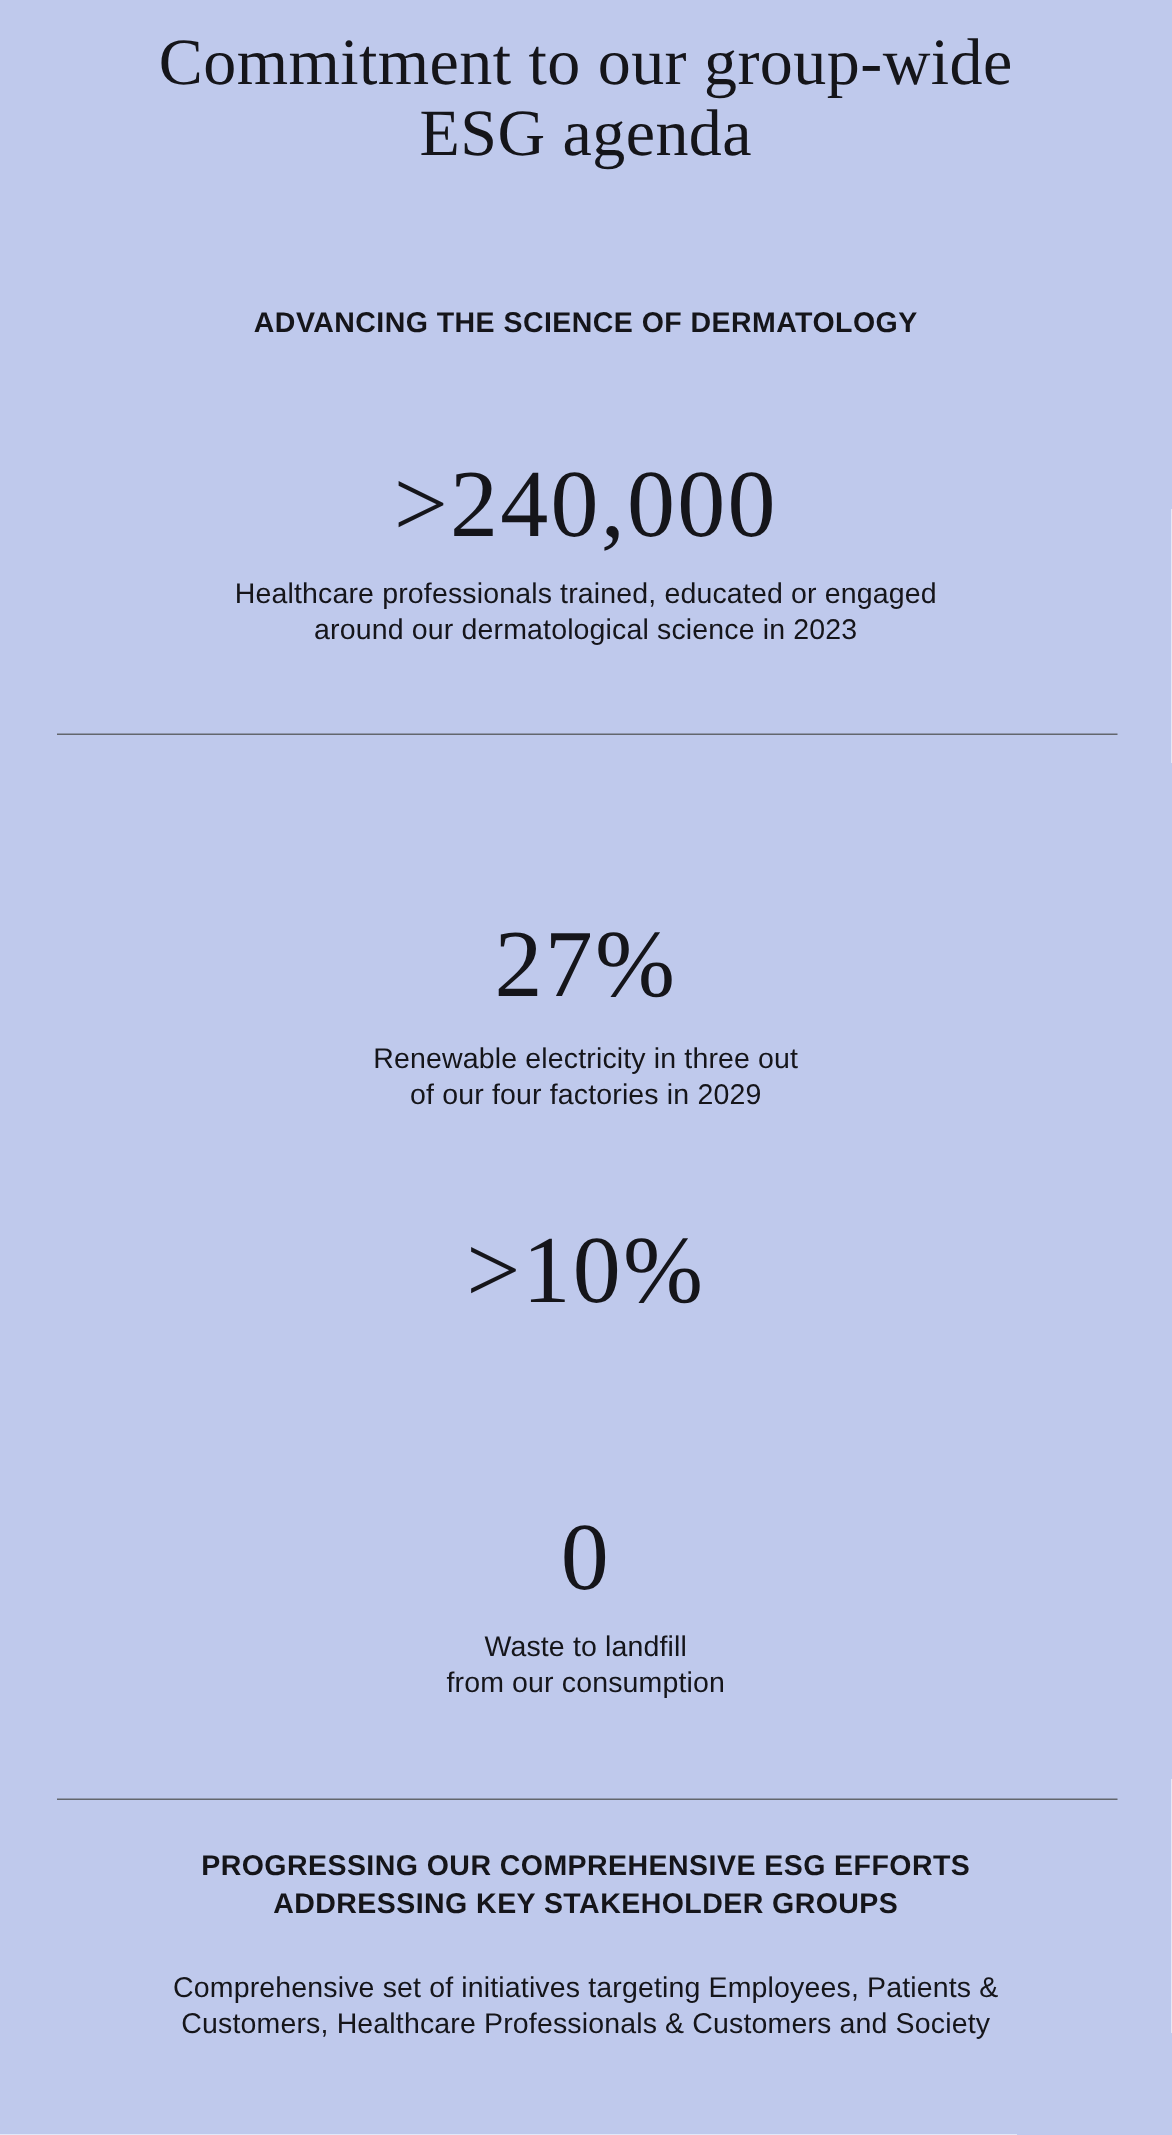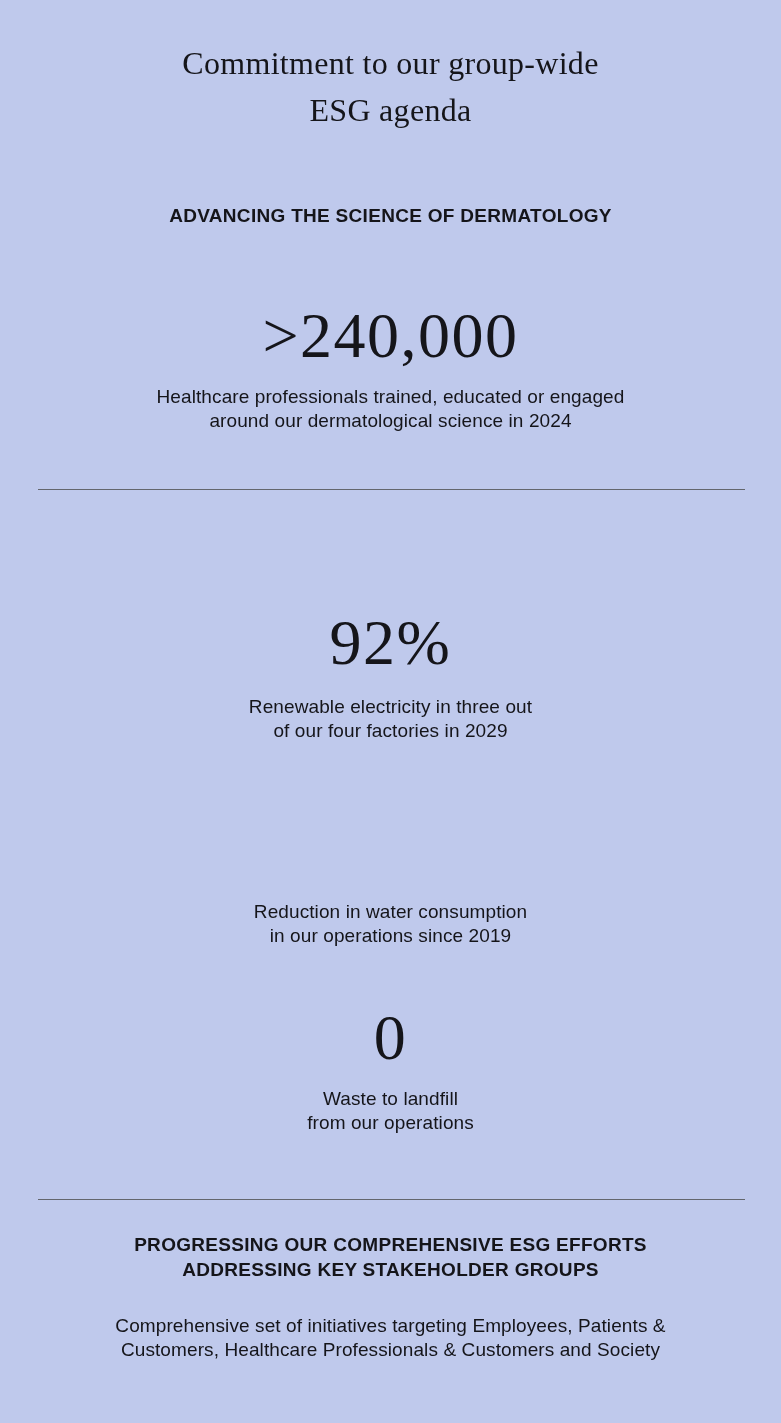--- a/index.html
+++ b/index.html
@@ -19,24 +19,24 @@
     overflow: hidden;
   }
   .center {
     position: absolute;
     left: 0;
     width: 100%;
     text-align: center;
     white-space: pre-line;
   }
   .title {
-    top: 40px;
+    top: 18px;
     font-family: "Liberation Serif", serif;
     font-weight: 400;
-    font-size: 32px;
+    font-size: 44px;
     line-height: 47px;
     letter-spacing: 0.3px;
   }
   .kicker {
     font-weight: 700;
     font-size: 19px;
     line-height: 24px;
     letter-spacing: 0.3px;
   }
   .stat {
@@ -77,32 +77,31 @@
 <body>
 
 <div class="canvas">
 
   <div class="center title">Commitment to our group-wide
 ESG agenda</div>
 
   <div id="kicker-1" class="center kicker">ADVANCING THE SCIENCE OF DERMATOLOGY</div>
   <div id="stat-1" class="center stat">&gt;240,000</div>
   <div id="body-1" class="center body">Healthcare professionals trained, educated or engaged
-around our dermatological science in 2024</div>
+around our dermatological science in 2023</div>
 
   <div id="divider-1" class="divider"></div>
 
-  <div id="stat-2" class="center stat">92%</div>
+  <div id="stat-2" class="center stat">27%</div>
   <div id="body-2" class="center body">Renewable electricity in three out
 of our four factories in 2029</div>
-  <div id="body-3" class="center body">Reduction in water consumption
-in our operations since 2019</div>
+  <div id="stat-3" class="center stat">&gt;10%</div>
   <div id="stat-4" class="center stat">0</div>
   <div id="body-4" class="center body">Waste to landfill
-from our operations</div>
+from our consumption</div>
 
   <div id="divider-2" class="divider"></div>
 
   <div id="kicker-3" class="center kicker">PROGRESSING OUR COMPREHENSIVE ESG EFFORTS
 ADDRESSING KEY STAKEHOLDER GROUPS</div>
   <div id="body-5" class="center body">Comprehensive set of initiatives targeting Employees, Patients &amp;
 Customers, Healthcare Professionals &amp; Customers and Society</div>
 
 </div>
 

